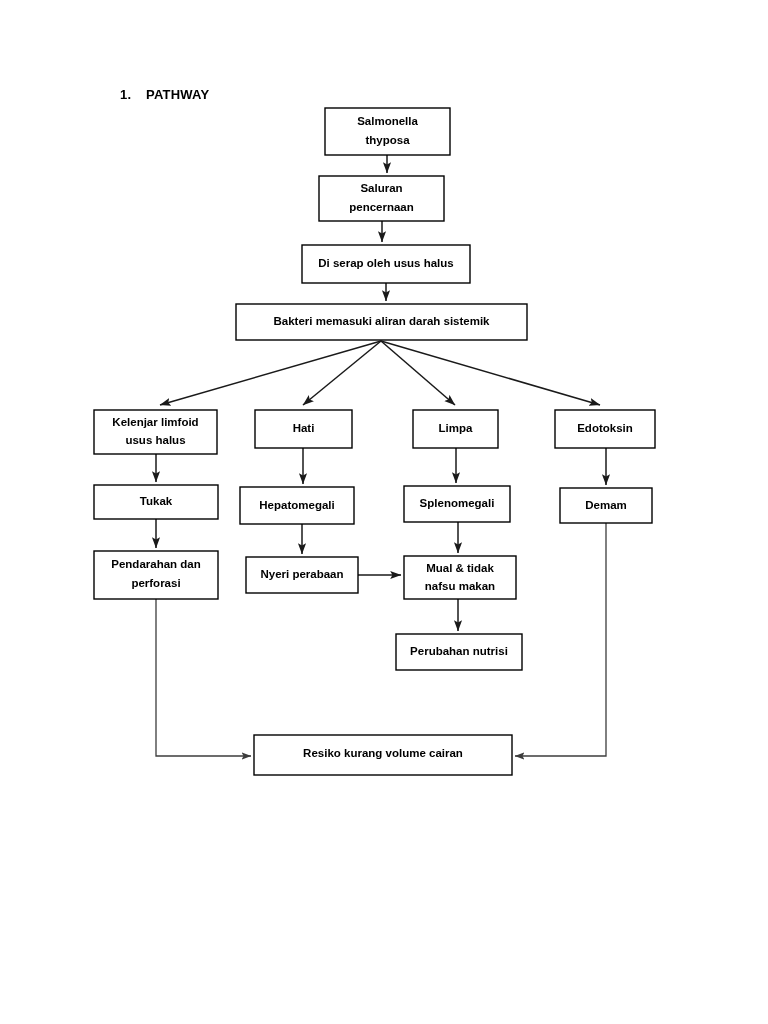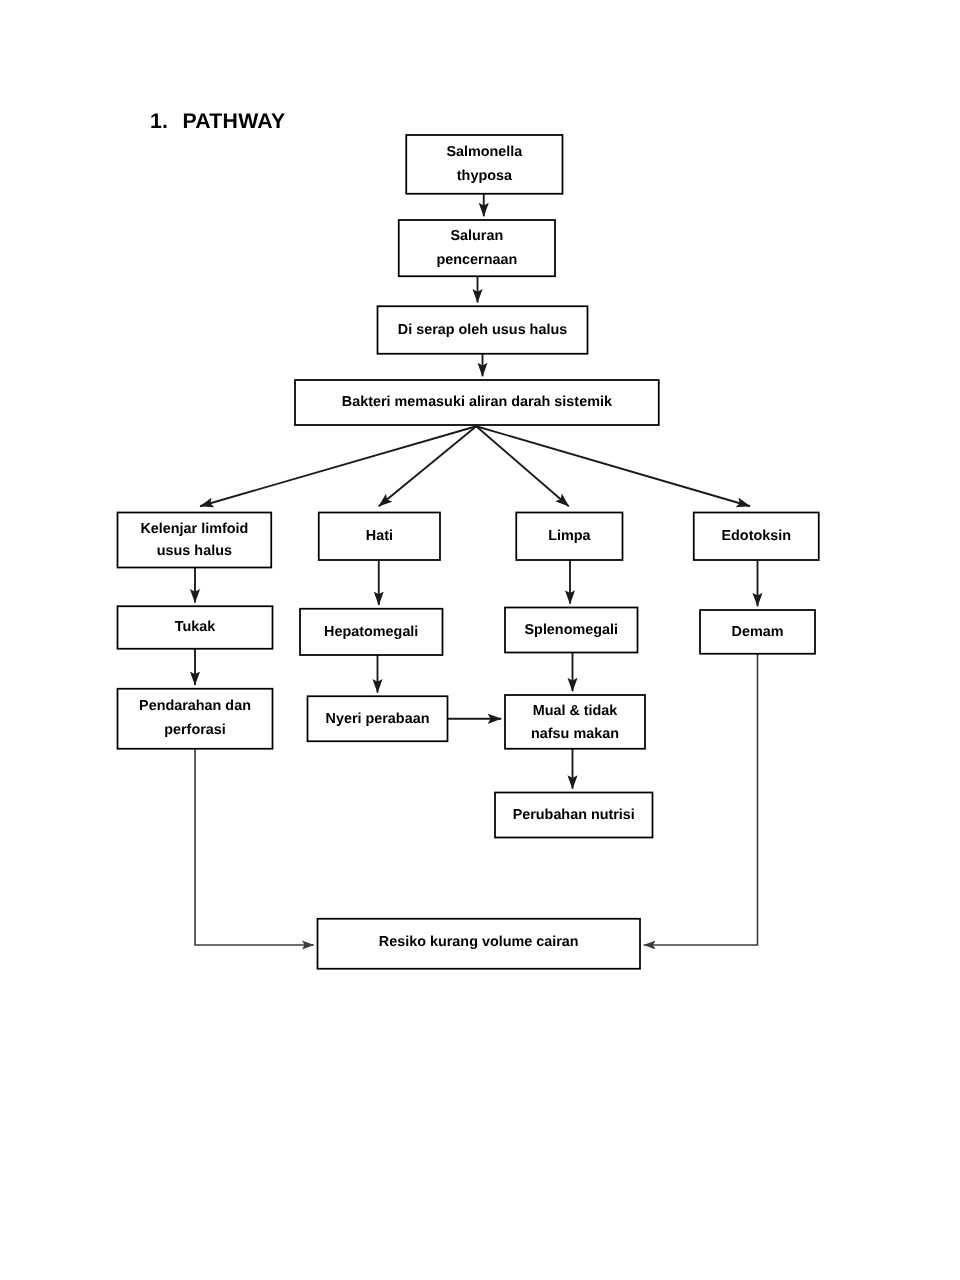--- a/index.html
+++ b/index.html
@@ -18,21 +18,21 @@
   #page {
     position: relative;
     width: 768px;
     height: 1024px;
     background: #ffffff;
   }
   .heading {
     position: absolute;
     left: 120px;
     top: 87px;
-    font-size: 17px;
+    font-size: 13px;
     font-weight: bold;
     letter-spacing: 0.2px;
     color: #000;
     white-space: nowrap;
   }
   .heading .num {
     display: inline-block;
     width: 26px;
   }
   #flow {

